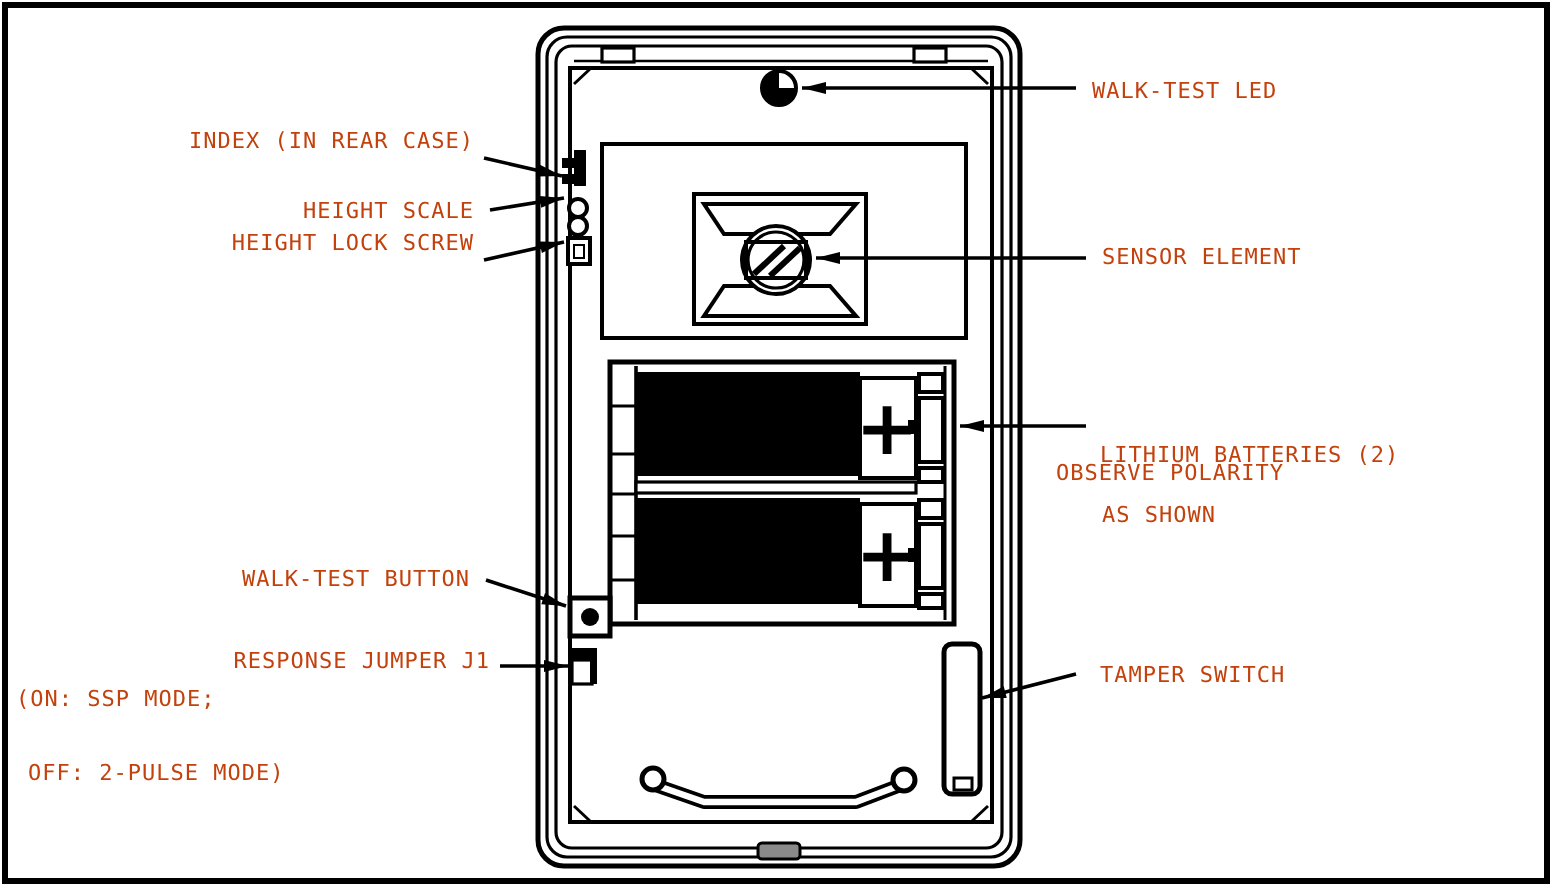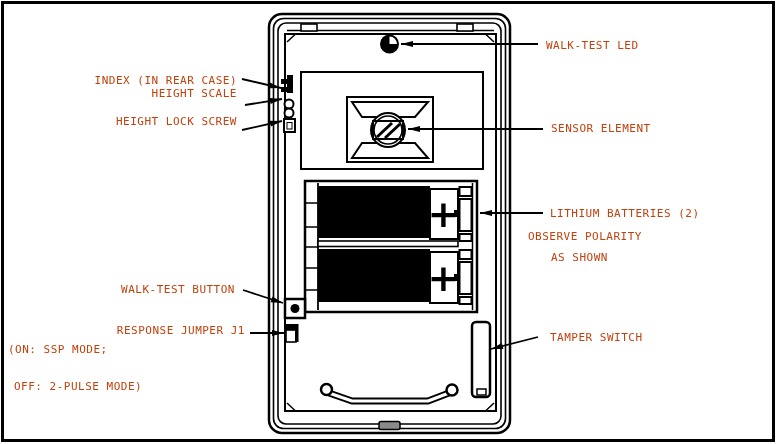--- a/index.html
+++ b/index.html
@@ -153,29 +153,29 @@
       <line x1="543" y1="213" x2="480" y2="213" marker-end="url(#arrow)"></line>
       <line x1="538" y1="337" x2="491" y2="349" marker-end="url(#arrow)"></line>
       <line x1="242" y1="79" x2="281" y2="88" marker-end="url(#arrow)"></line>
       <line x1="245" y1="105" x2="282" y2="99" marker-end="url(#arrow)"></line>
       <line x1="242" y1="130" x2="282" y2="121" marker-end="url(#arrow)"></line>
       <line x1="243" y1="290" x2="283" y2="303" marker-end="url(#arrow)"></line>
       <line x1="250" y1="333" x2="284" y2="333" marker-end="url(#arrow)"></line>
     </g>
   </svg>
 
-  <div class="lbl" style="right:539px;top:71px;">INDEX (IN REAR CASE)</div>
-  <div class="lbl" style="right:539px;top:84px;">HEIGHT SCALE</div>
+  <div class="lbl" style="right:539px;top:61px;">INDEX (IN REAR CASE)</div>
+  <div class="lbl" style="right:539px;top:96px;">HEIGHT SCALE</div>
   <div class="lbl" style="right:539px;top:112px;">HEIGHT LOCK SCREW</div>
   <div class="lbl" style="right:541px;top:280px;">WALK-TEST BUTTON</div>
   <div class="lbl" style="right:531px;top:321px;">RESPONSE JUMPER J1</div>
   <div class="lbl" style="left:8px;top:340px;">(ON: SSP MODE;</div>
   <div class="lbl" style="left:14px;top:377px;">OFF: 2-PULSE MODE)</div>
 
   <div class="lbl" style="left:546px;top:36px;">WALK-TEST LED</div>
   <div class="lbl" style="left:551px;top:119px;">SENSOR ELEMENT</div>
-  <div class="lbl" style="left:550px;top:204px;">LITHIUM BATTERIES (2)</div>
+  <div class="lbl" style="left:550px;top:218px;">LITHIUM BATTERIES (2)</div>
   <div class="lbl" style="left:528px;top:227px;">OBSERVE POLARITY</div>
   <div class="lbl" style="left:551px;top:248px;">AS SHOWN</div>
   <div class="lbl" style="left:550px;top:328px;">TAMPER SWITCH</div>
 
   <div class="frame"></div>
 </div>
 
 </body></html>

